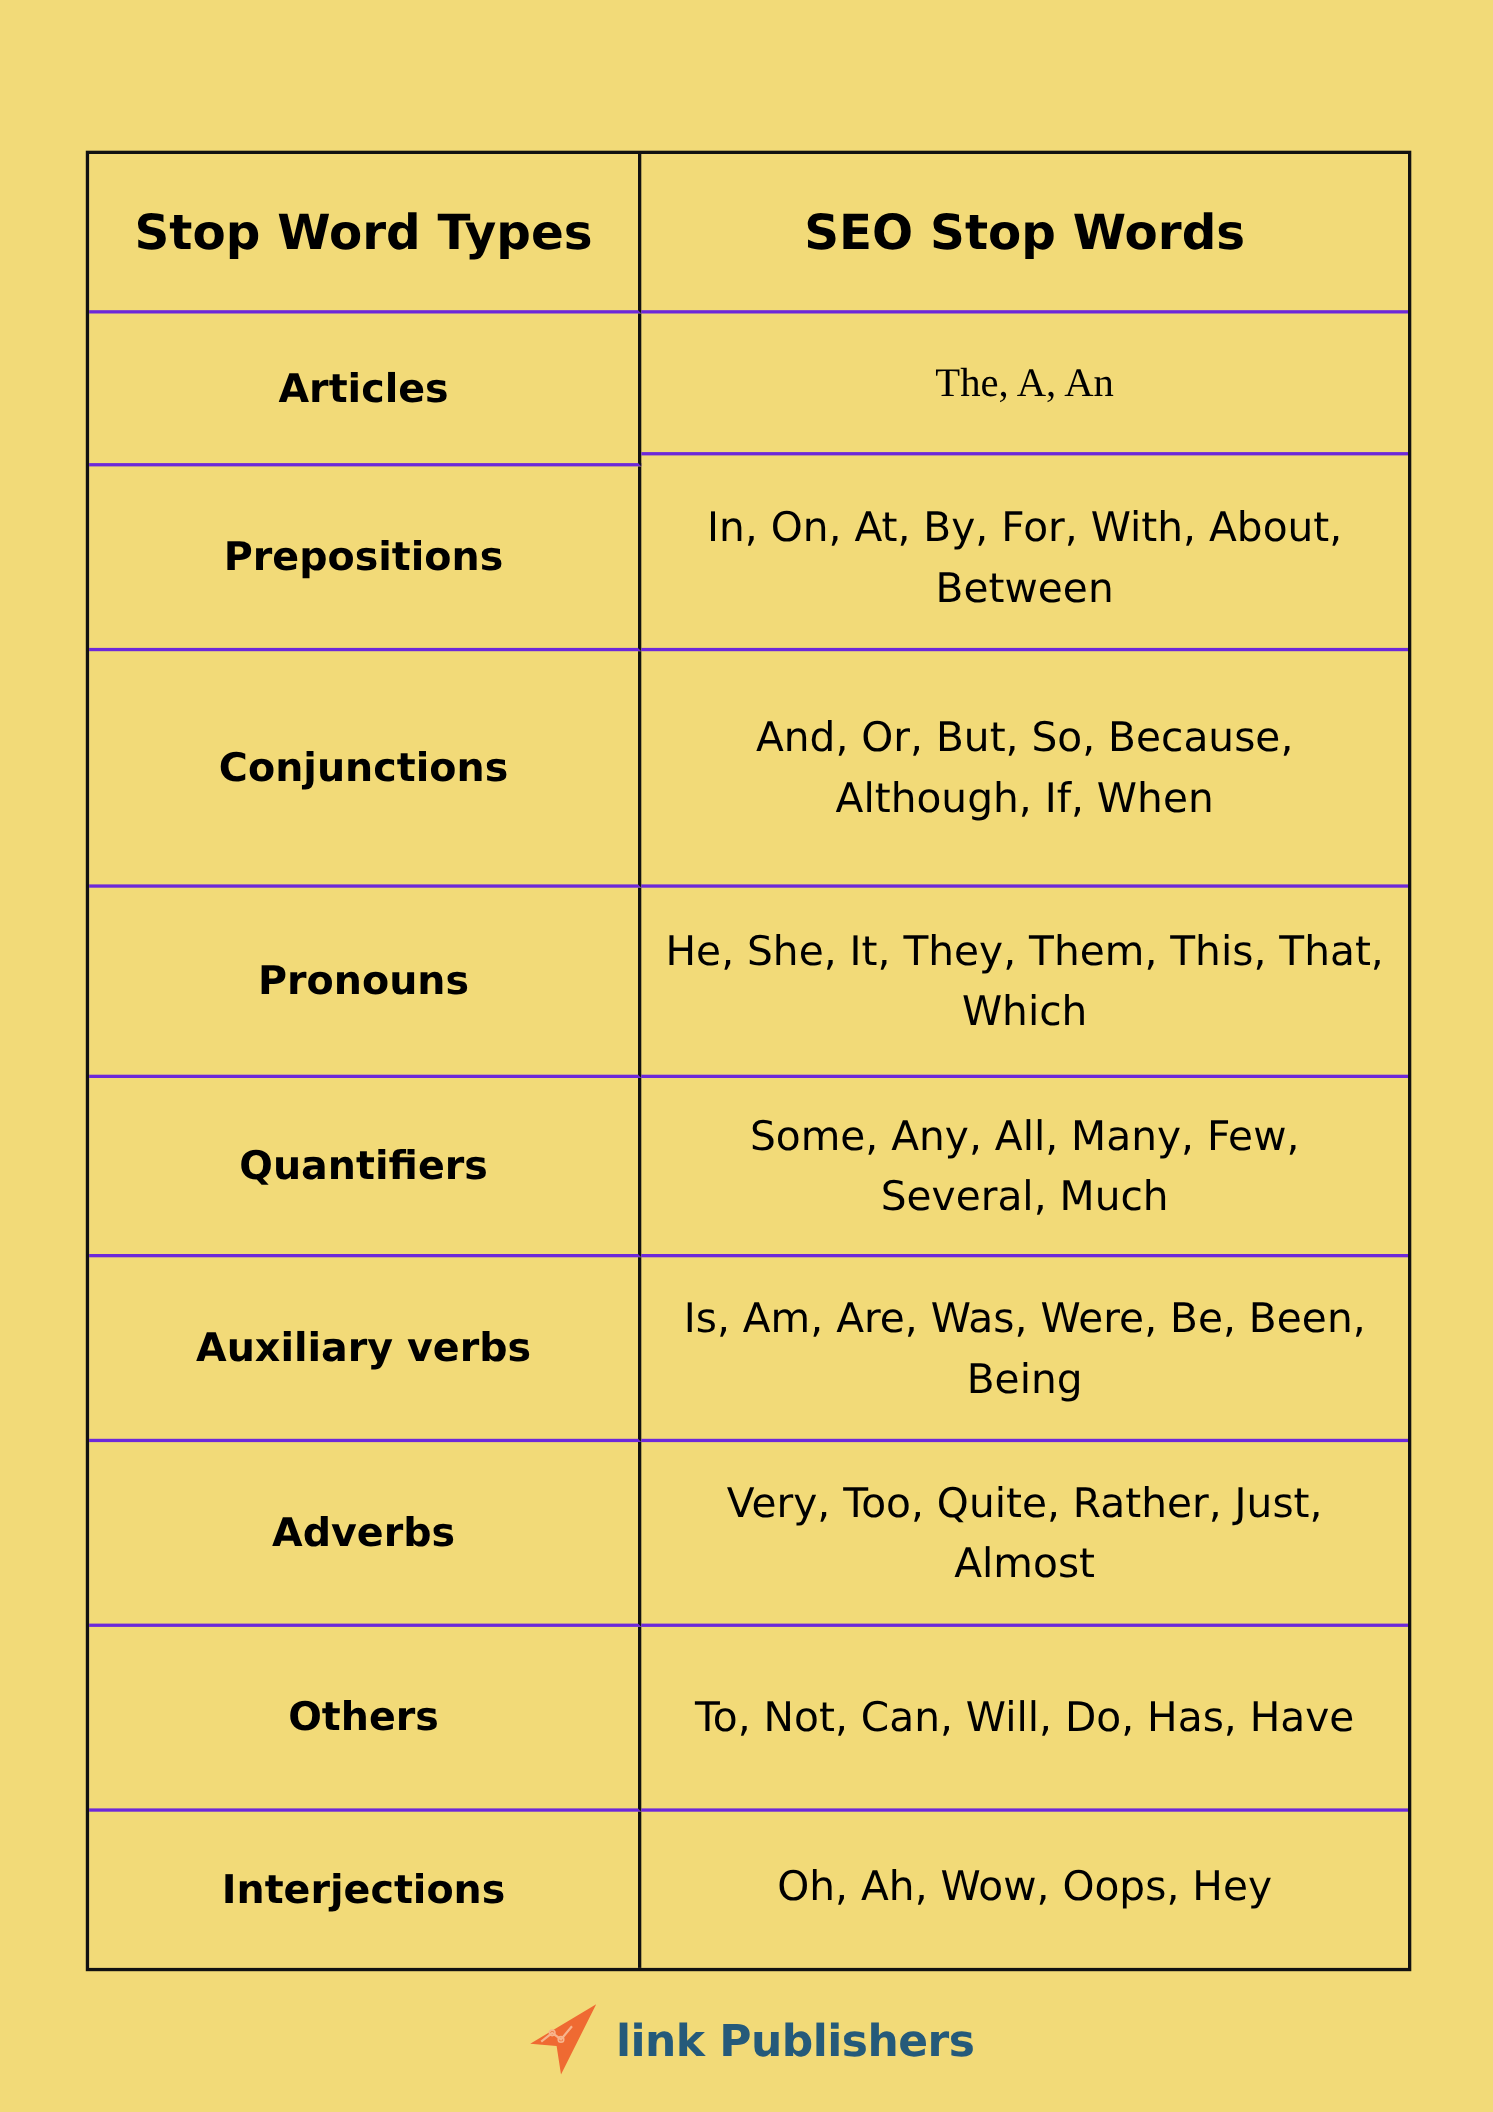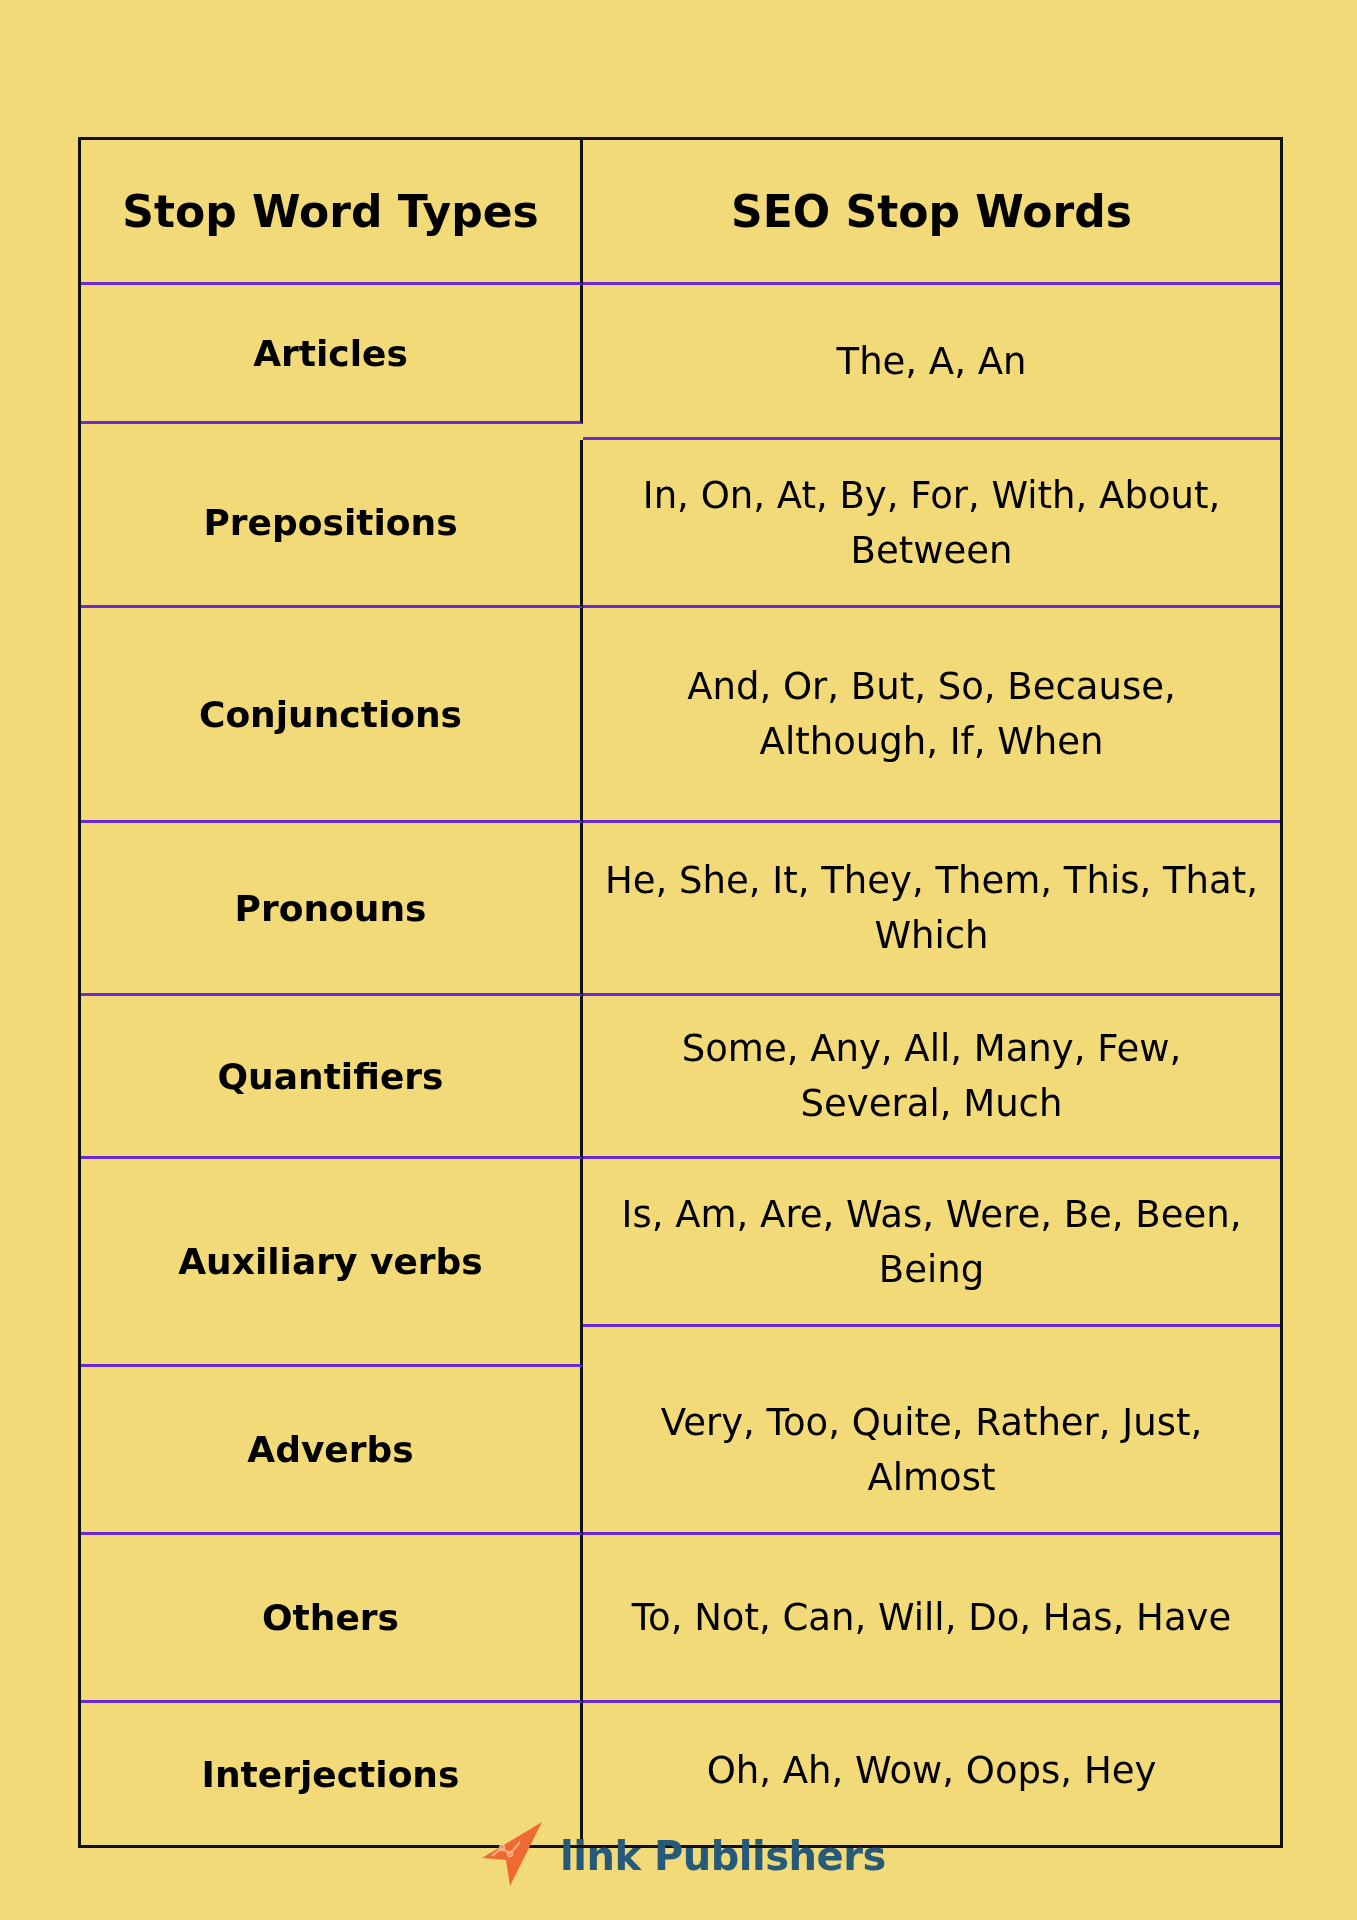--- a/index.html
+++ b/index.html
@@ -69,35 +69,35 @@
   </style>
 </head>
 <body>
 
 <div class="table">
 
   <div class="cell left head" style="height:145px;">Stop Word Types</div>
   <div class="cell right head" style="height:145px;">SEO Stop Words</div>
 
   <div class="cell left" style="height:139px;">Articles</div>
-  <div class="cell right" style="height:155px;">The, A, An</div>
+  <div class="cell right" style="height:129px;font-family:Liberation Serif, serif;">The, A, An</div>
 
   <div class="cell left" style="height:168px;">Prepositions</div>
   <div class="cell right" style="height:168px;">In, On, At, By, For, With, About, Between</div>
 
   <div class="cell left" style="height:215px;">Conjunctions</div>
   <div class="cell right" style="height:215px;">And, Or, But, So, Because, Although, If, When</div>
 
   <div class="cell left" style="height:173px;">Pronouns</div>
   <div class="cell right" style="height:173px;">He, She, It, They, Them, This, That, Which</div>
 
   <div class="cell left" style="height:163px;">Quantifiers</div>
   <div class="cell right" style="height:163px;">Some, Any, All, Many, Few, Several, Much</div>
 
-  <div class="cell left" style="height:208px;">Auxiliary verbs</div>
+  <div class="cell left" style="height:168px;">Auxiliary verbs</div>
   <div class="cell right" style="height:168px;">Is, Am, Are, Was, Were, Be, Been, Being</div>
 
   <div class="cell left" style="height:168px;">Adverbs</div>
   <div class="cell right" style="height:168px;">Very, Too, Quite, Rather, Just, Almost</div>
 
   <div class="cell left" style="height:168px;">Others</div>
   <div class="cell right" style="height:168px;">To, Not, Can, Will, Do, Has, Have</div>
 
   <div class="cell left" style="height:142px; border-bottom:none;">Interjections</div>
   <div class="cell right" style="height:135px; border-bottom:none;border-radius:28px;">Oh, Ah, Wow, Oops, Hey</div>

